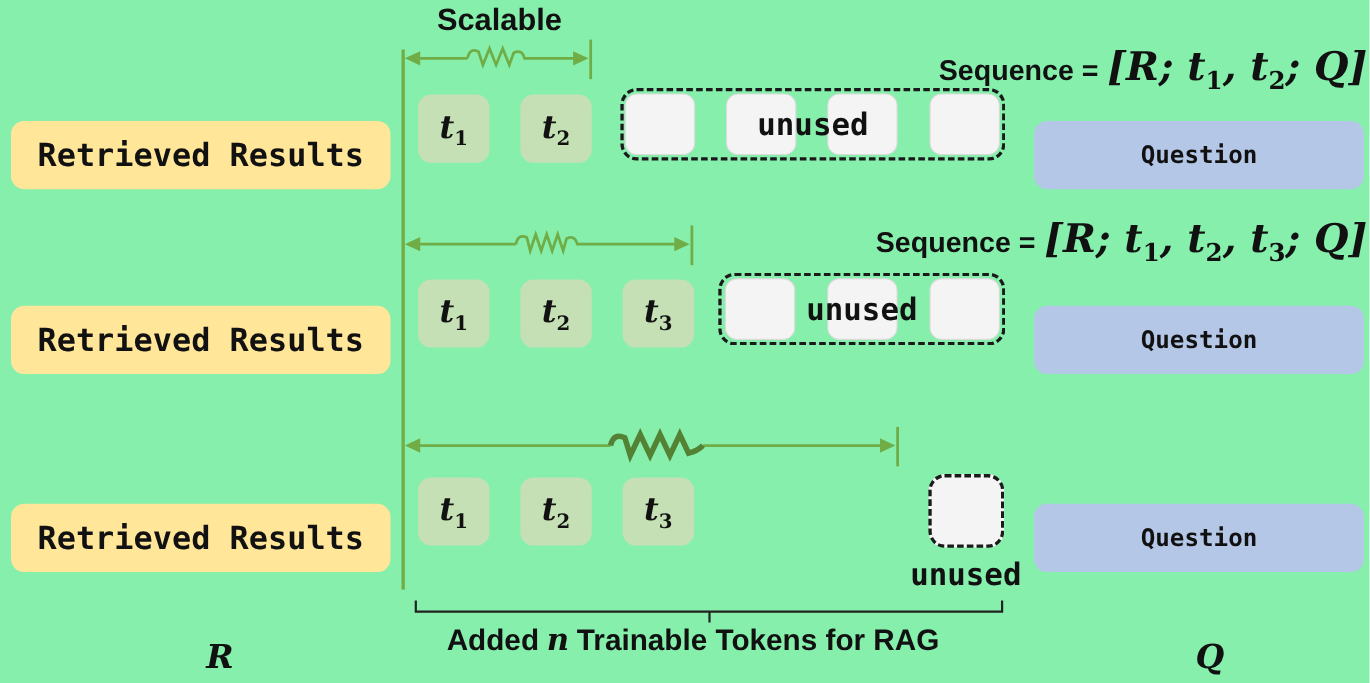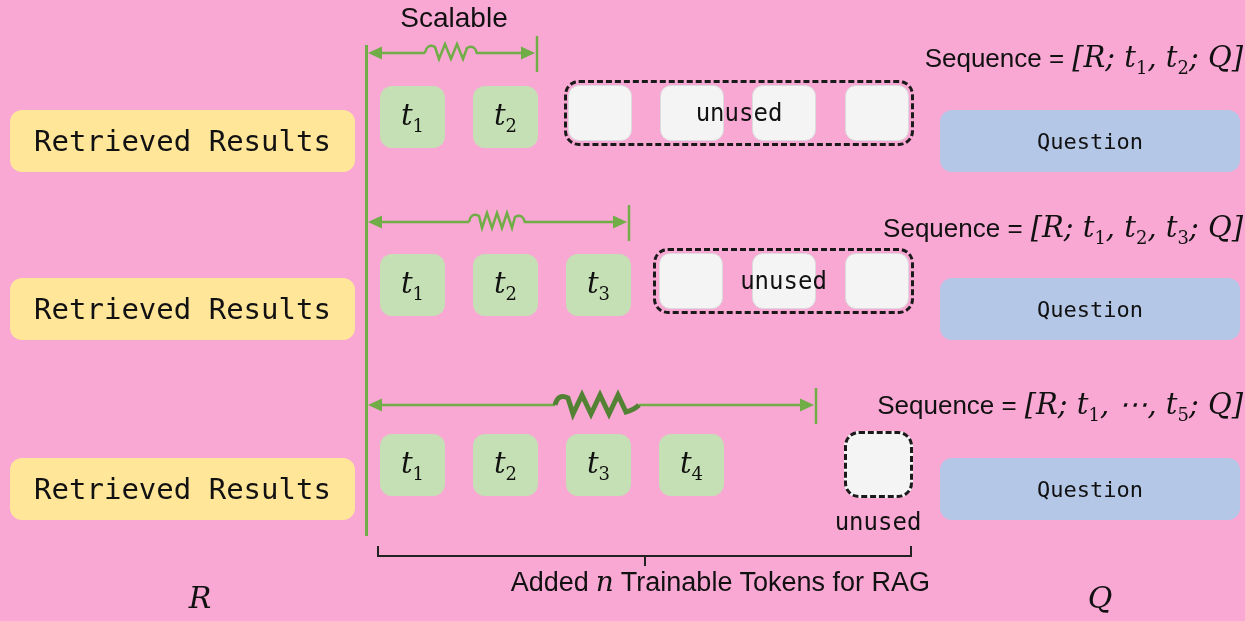--- a/index.html
+++ b/index.html
@@ -1,36 +1,36 @@
 <!DOCTYPE html>
 <html><head>
 <meta charset="utf-8">
 <style>
   html,body{margin:0;padding:0;background:#fff;}
-  .canvas{position:relative;width:1245px;height:621px;background:#f9a8d4;overflow:hidden;
-          font-family:"Liberation Sans",sans-serif;color:#111;}
+  .canvas{position:relative;width:1245px;height:621px;background:#86efac;overflow:hidden;
+          font-family:"Liberation Sans",sans-serif;color:#111;font-weight:bold;}
   .abs{position:absolute;}
   .box{position:absolute;height:62px;border-radius:12px;display:flex;align-items:center;justify-content:center;margin-top:24px;}
   .mono{font-family:"DejaVu Sans Mono","Liberation Mono",monospace;}
   .retrieved{left:10px;width:345px;background:#FFE699;font-size:29px;}
   .question{left:940px;width:300px;background:#B4C7E7;font-size:22px;}
   .tok{position:absolute;width:65px;height:62px;border-radius:12px;background:#C5E0B4;
        display:flex;align-items:center;justify-content:center;}
   .math{font-family:"DejaVu Serif","Liberation Serif",serif;font-style:italic;}
   .tok .math{font-size:29px;}
   .tok sub,.seq sub{font-size:0.62em;font-style:normal;}
   .dashedbox{position:absolute;border:3px dashed #1a1a1a;border-radius:15px;box-sizing:border-box;}
   .slot{position:absolute;width:64px;height:56px;border-radius:11px;background:#F4F4F4;border:1.5px solid #DBDBDB;box-sizing:border-box;}
-  .unused{position:absolute;font-size:24px;display:flex;align-items:center;justify-content:center;}
+  .unused{position:absolute;font-size:28px;display:flex;align-items:center;justify-content:center;}
   .seq{position:absolute;left:700px;width:543px;text-align:right;font-size:26px;white-space:nowrap;}
-  .seq .math{font-size:29px;margin-left:8px;}
+  .seq .math{font-size:36px;margin-left:8px;}
   .scalable{position:absolute;left:368px;top:2px;width:172px;text-align:center;font-size:28px;}
   .vline{position:absolute;left:365px;top:45px;width:3px;height:491px;background:#70AD47;}
   .footerlbl{position:absolute;top:580px;text-align:center;font-size:30px;}
-  .addedlbl{position:absolute;left:330px;top:565px;width:600px;text-align:right;font-size:27px;white-space:nowrap;}
+  .addedlbl{position:absolute;left:330px;top:565px;width:600px;text-align:center;font-size:27px;white-space:nowrap;}
   .addedlbl .math{font-size:28px;margin:0 7px;}
   svg{position:absolute;overflow:visible;}
 </style>
 </head>
 <body>
 
 <div class="canvas">
 
   <div class="scalable">Scalable</div>
 
@@ -105,21 +105,21 @@
   <div class="dashedbox" style="left:653px;top:248px;width:261px;height:66px"></div>
   <div class="slot" style="left:659px;top:253px"></div>
   <div class="slot" style="left:752px;top:253px"></div>
   <div class="slot" style="left:845px;top:253px"></div>
   <div class="unused mono" style="left:653px;top:248px;width:261px;height:66px">unused</div>
 
   <div class="box mono question" style="top:254px">
     <span>Question</span>
   </div>
 
-  <div class="seq" style="top:210px">
+  <div class="seq" style="top:196px">
     <span>Sequence =</span><span class="math">[R; t<sub>1</sub>, t<sub>2</sub>, t<sub>3</sub>; Q]</span>
   </div>
 
   <div class="box mono retrieved" style="top:434px">
     <span>Retrieved Results</span>
   </div>
 
   <svg class="abs" style="left:366px;top:388px" width="460" height="44">
     <g stroke="#70AD47" stroke-width="2.5" fill="none">
       <line x1="14" y1="17" x2="189" y2="17"></line>
@@ -135,34 +135,28 @@
 
   <div class="tok" style="left:380px;top:434px">
     <span class="math">t<sub>1</sub></span>
   </div>
   <div class="tok" style="left:473px;top:434px">
     <span class="math">t<sub>2</sub></span>
   </div>
   <div class="tok" style="left:566px;top:434px">
     <span class="math">t<sub>3</sub></span>
   </div>
-  <div class="tok" style="left:659px;top:434px">
-    <span class="math">t<sub>4</sub></span>
-  </div>
 
   <div class="dashedbox" style="left:844px;top:431px;width:69px;height:67px;background:#F4F4F4"></div>
   <div class="unused mono" style="left:803px;top:505px;width:150px;height:34px">unused</div>
 
   <div class="box mono question" style="top:434px">
     <span>Question</span>
   </div>
 
-  <div class="seq" style="top:387px">
-    <span>Sequence =</span><span class="math">[R; t<sub>1</sub>, ⋯, t<sub>5</sub>; Q]</span>
-  </div>
 
   <svg class="abs" style="left:370px;top:541px" width="550" height="32">
     <path d="M8,5 L8,15 L541,15 L541,5 M275,15 L275,25" stroke="#222" stroke-width="2" fill="none"></path>
   </svg>
 
   <div class="footerlbl math" style="left:140px;width:120px">R</div>
 
   <div class="addedlbl">
     <span>Added</span><span class="math">n</span><span>Trainable Tokens for RAG</span>
   </div>

